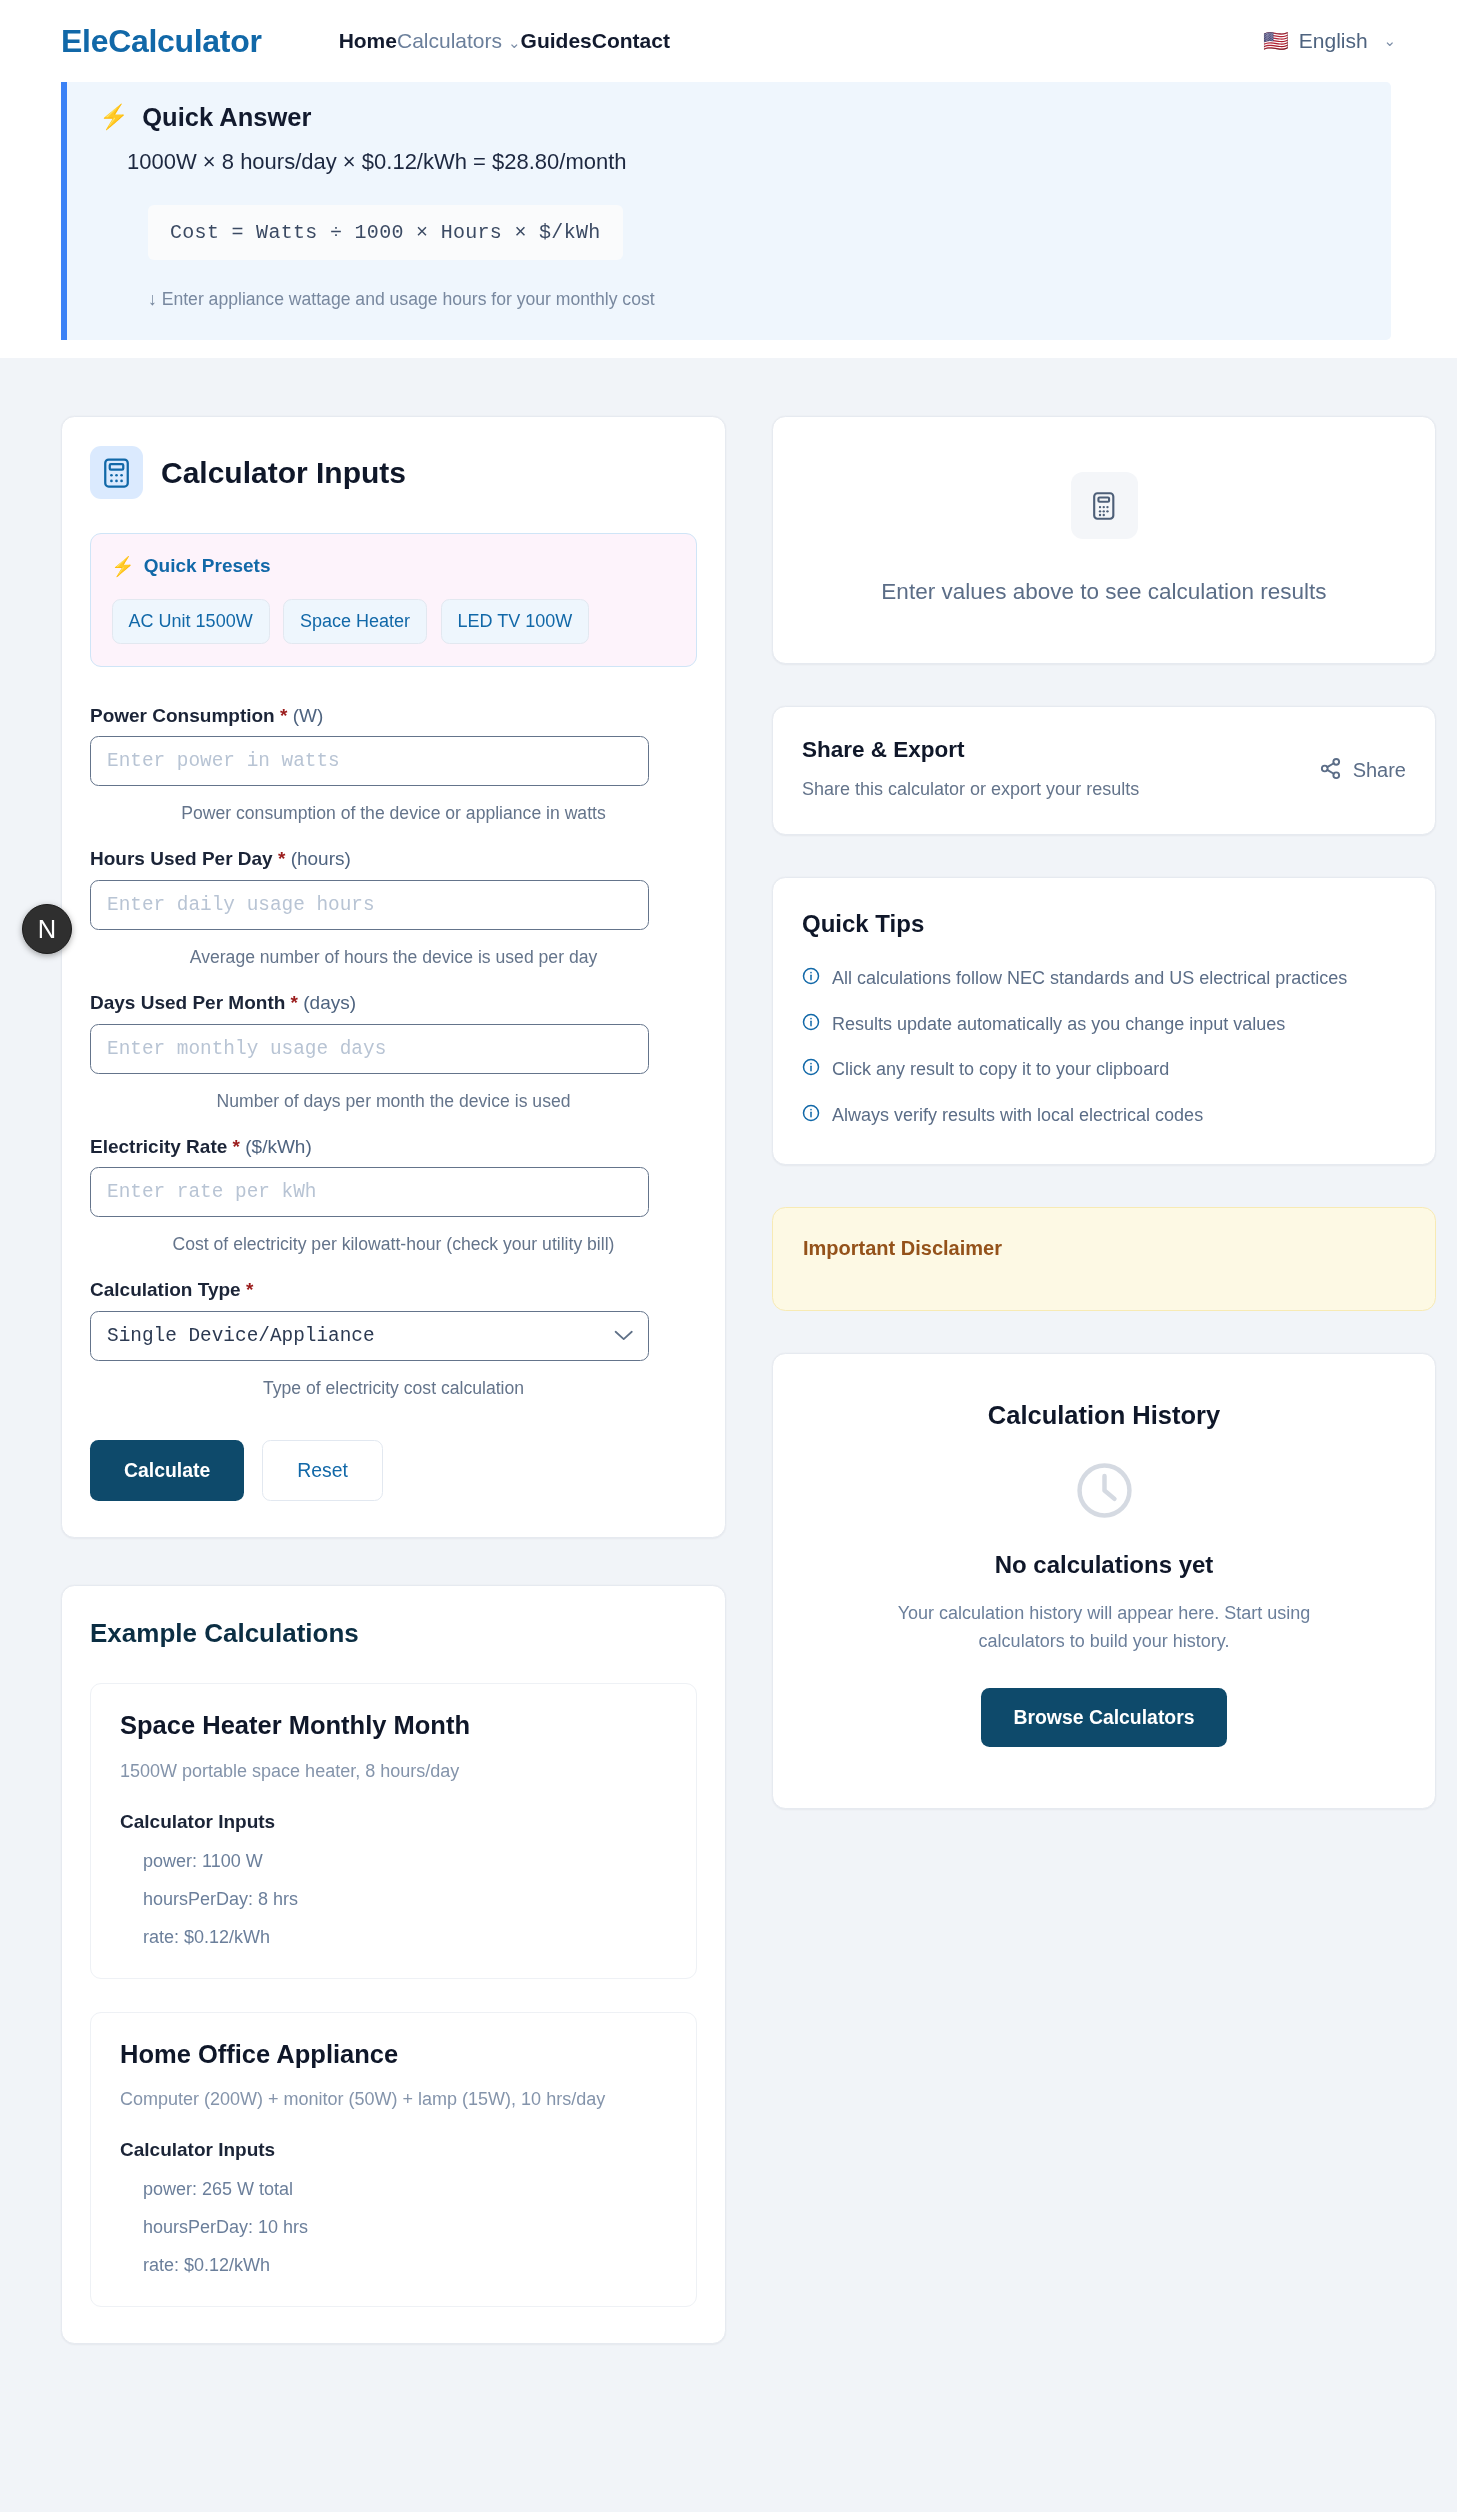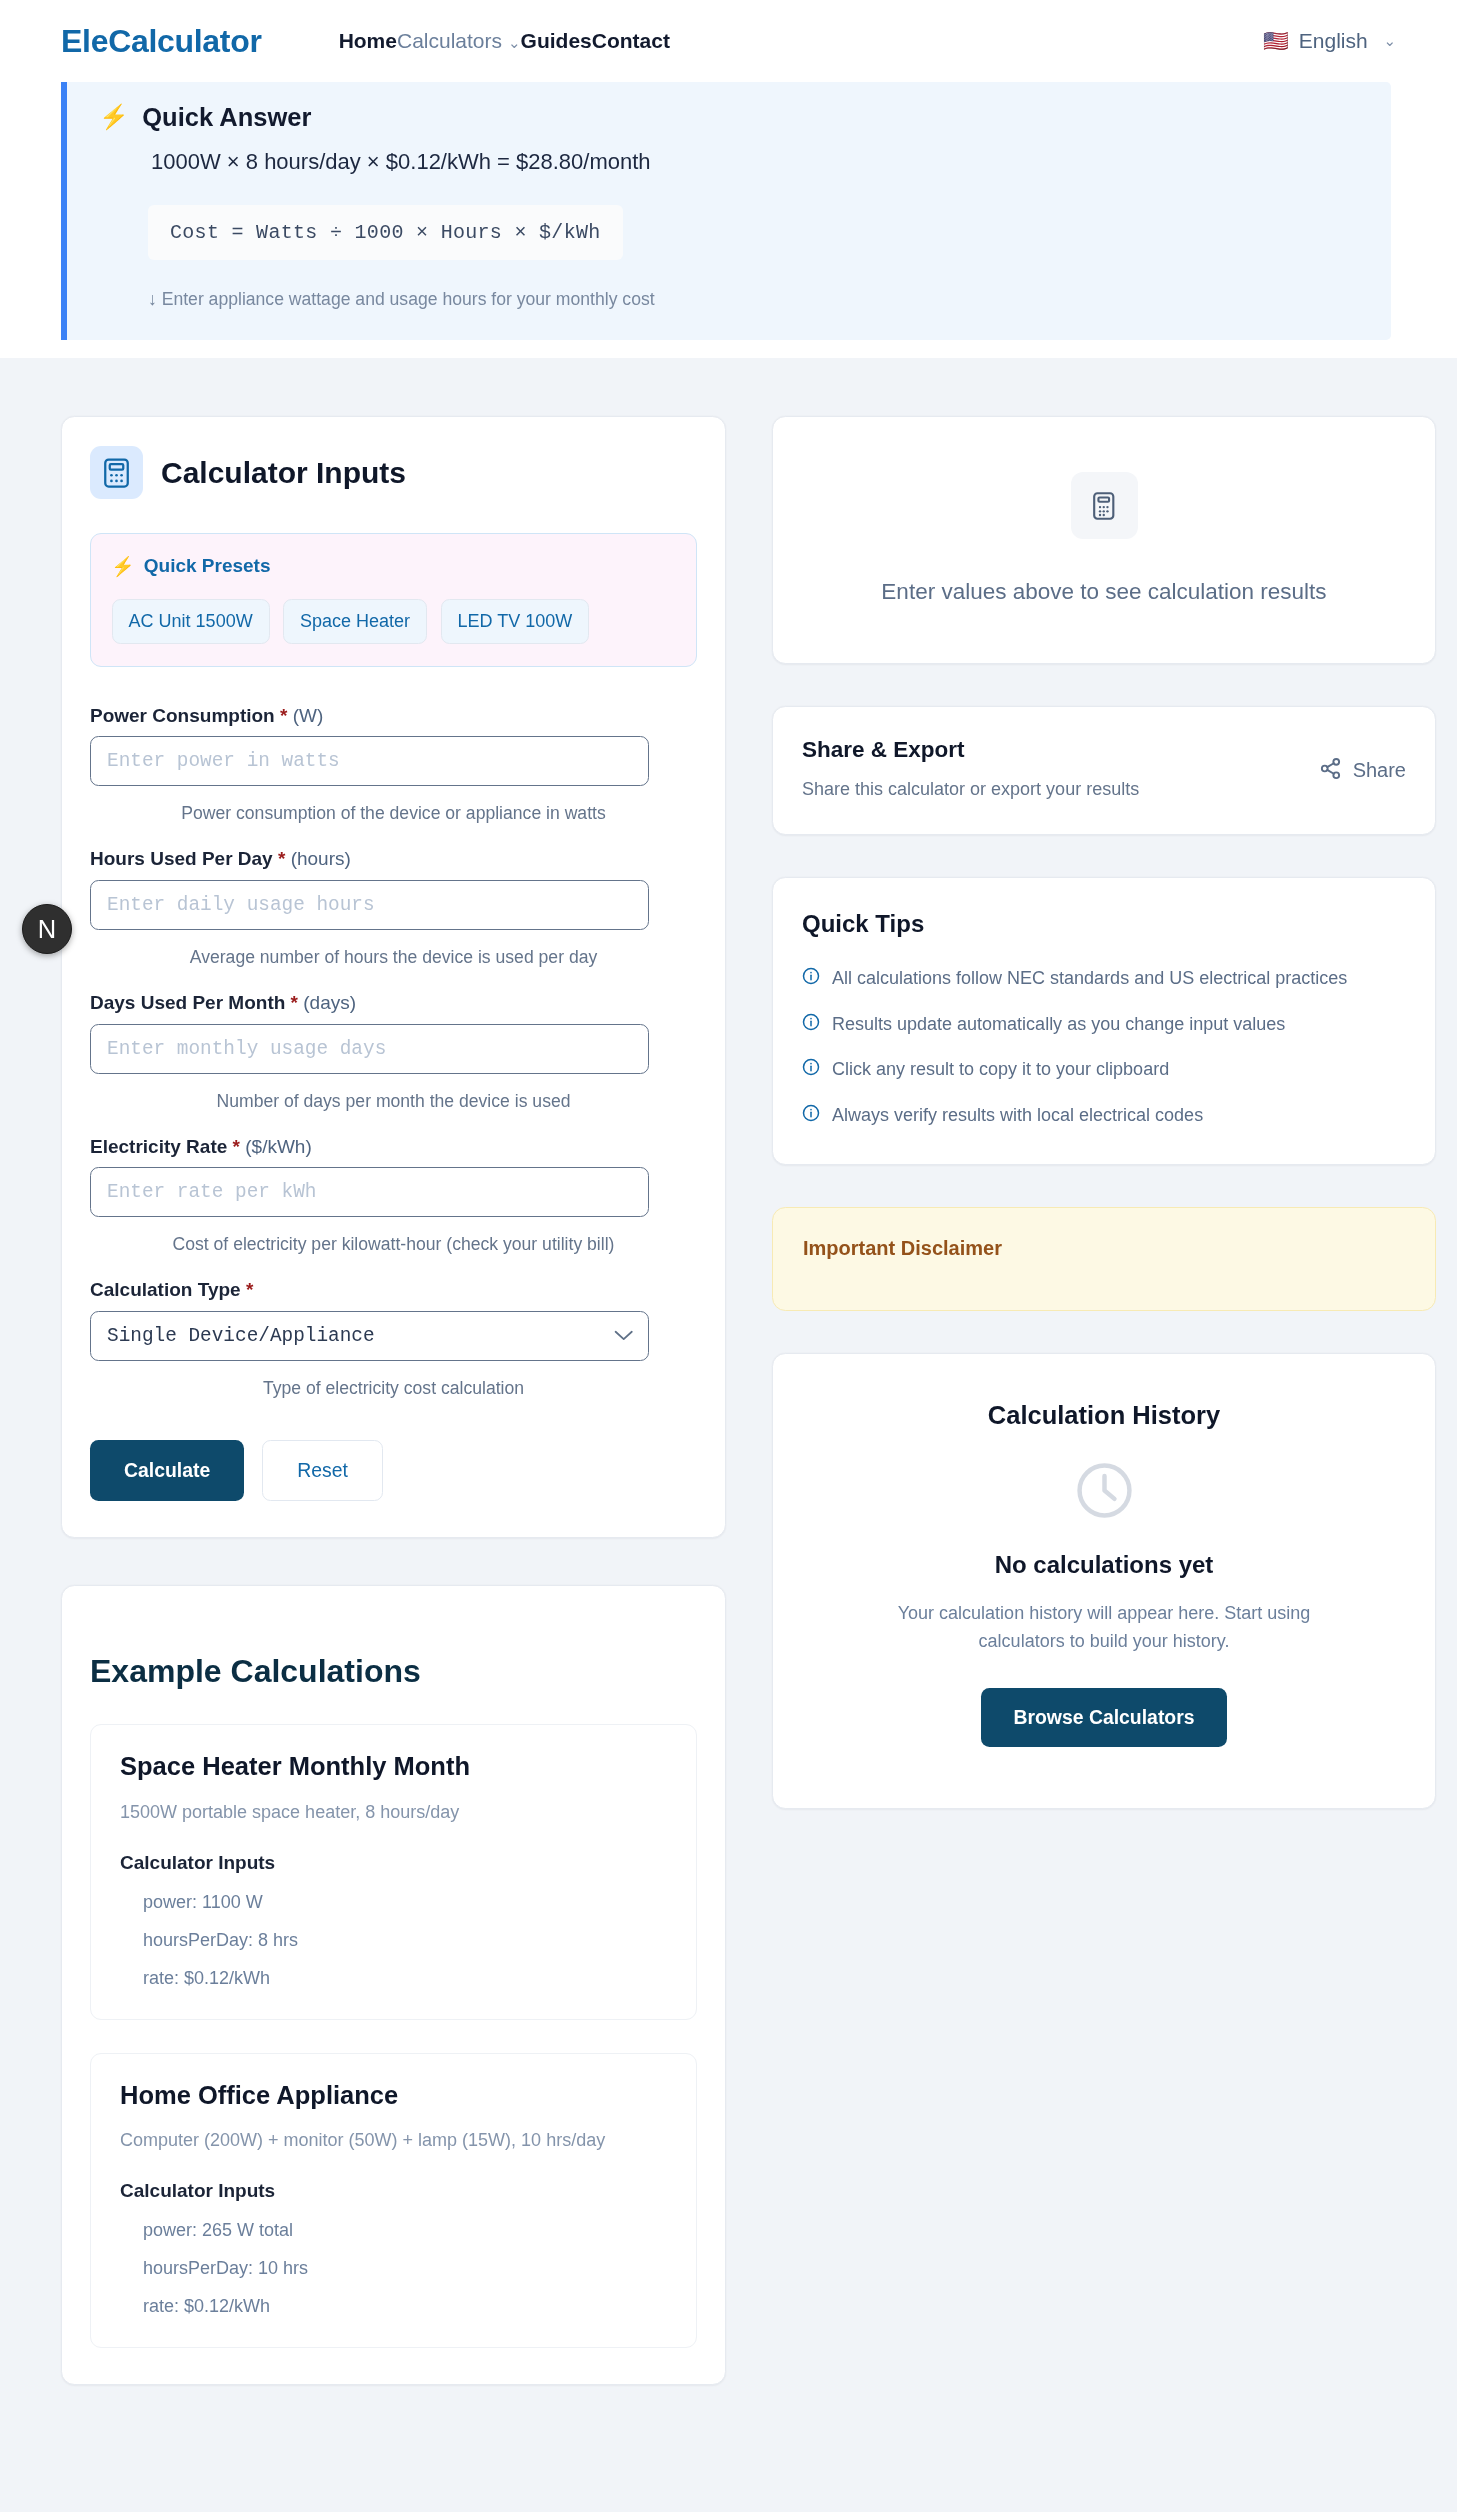--- a/index.html
+++ b/index.html
@@ -83,21 +83,21 @@
     display: flex;
     align-items: center;
     gap: 13.4px;
     margin-bottom: 17px;
   }
   .qa-bolt { font-size: 24px; line-height: 1; }
   .qa-title { font-size: 25.5px; font-weight: 700; color: #121a2e; }
   .qa-formula-text {
     font-size: 22px;
     color: #1d2840;
-    margin-left: 52px;
+    margin-left: 28px;
     margin-bottom: 30px;
   }
   .qa-code {
     margin-left: 49px;
     background: #fafbfc;
     border-radius: 6px;
     padding: 16.4px 22px;
     display: inline-block;
     font-family: "Liberation Mono", monospace;
     font-size: 20px;
@@ -204,21 +204,21 @@
   .btn-secondary {
     background: #ffffff; color: #1168a8;
     border: 0.6px solid #e2e8f0; border-radius: 8.5px;
     font-size: 19.4px; font-weight: 500;
     padding: 18px 34px; cursor: pointer;
     font-family: "Liberation Sans", sans-serif;
   }
 
   
   .examples-card { padding: 32px 28px 36px 28px; margin-top: 47px; }
-  .examples-title { font-size: 32px; font-weight: 700; color: #0b2e43; margin-bottom: 34px; margin-top: 35px; }
+  .examples-title { font-size: 26px; font-weight: 700; color: #0b2e43; margin-bottom: 34px; }
   .example-item {
     border: 0.6px solid #eef1f5;
     border-radius: 11px;
     padding: 27px 29px 30px 29px;
     margin-bottom: 33px;
   }
   .example-item:last-child { margin-bottom: 0; }
   .example-name { font-size: 25.5px; font-weight: 700; color: #0f1729; margin-bottom: 20.6px; }
   .example-desc { font-size: 18px; color: #8494ab; margin-bottom: 29px; }
   .example-sub { font-size: 19px; font-weight: 700; color: #1b2437; margin-bottom: 18px; }

